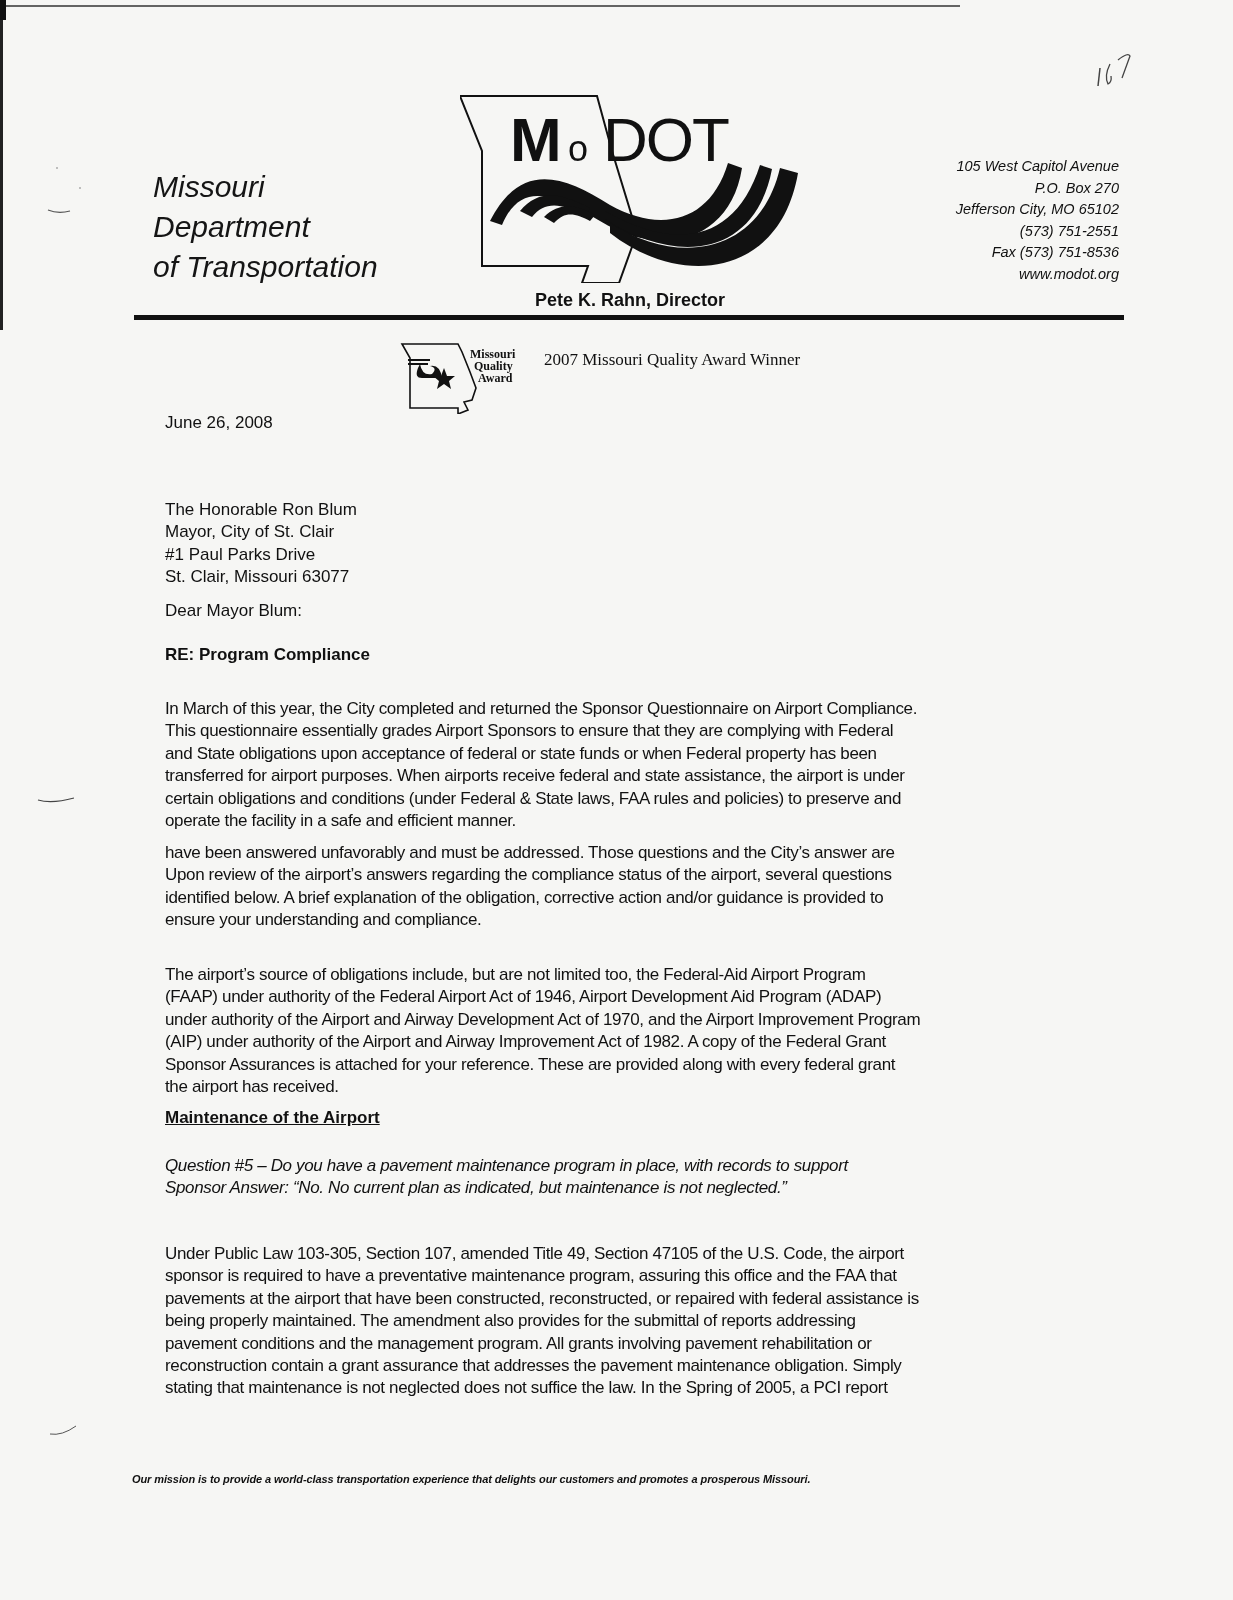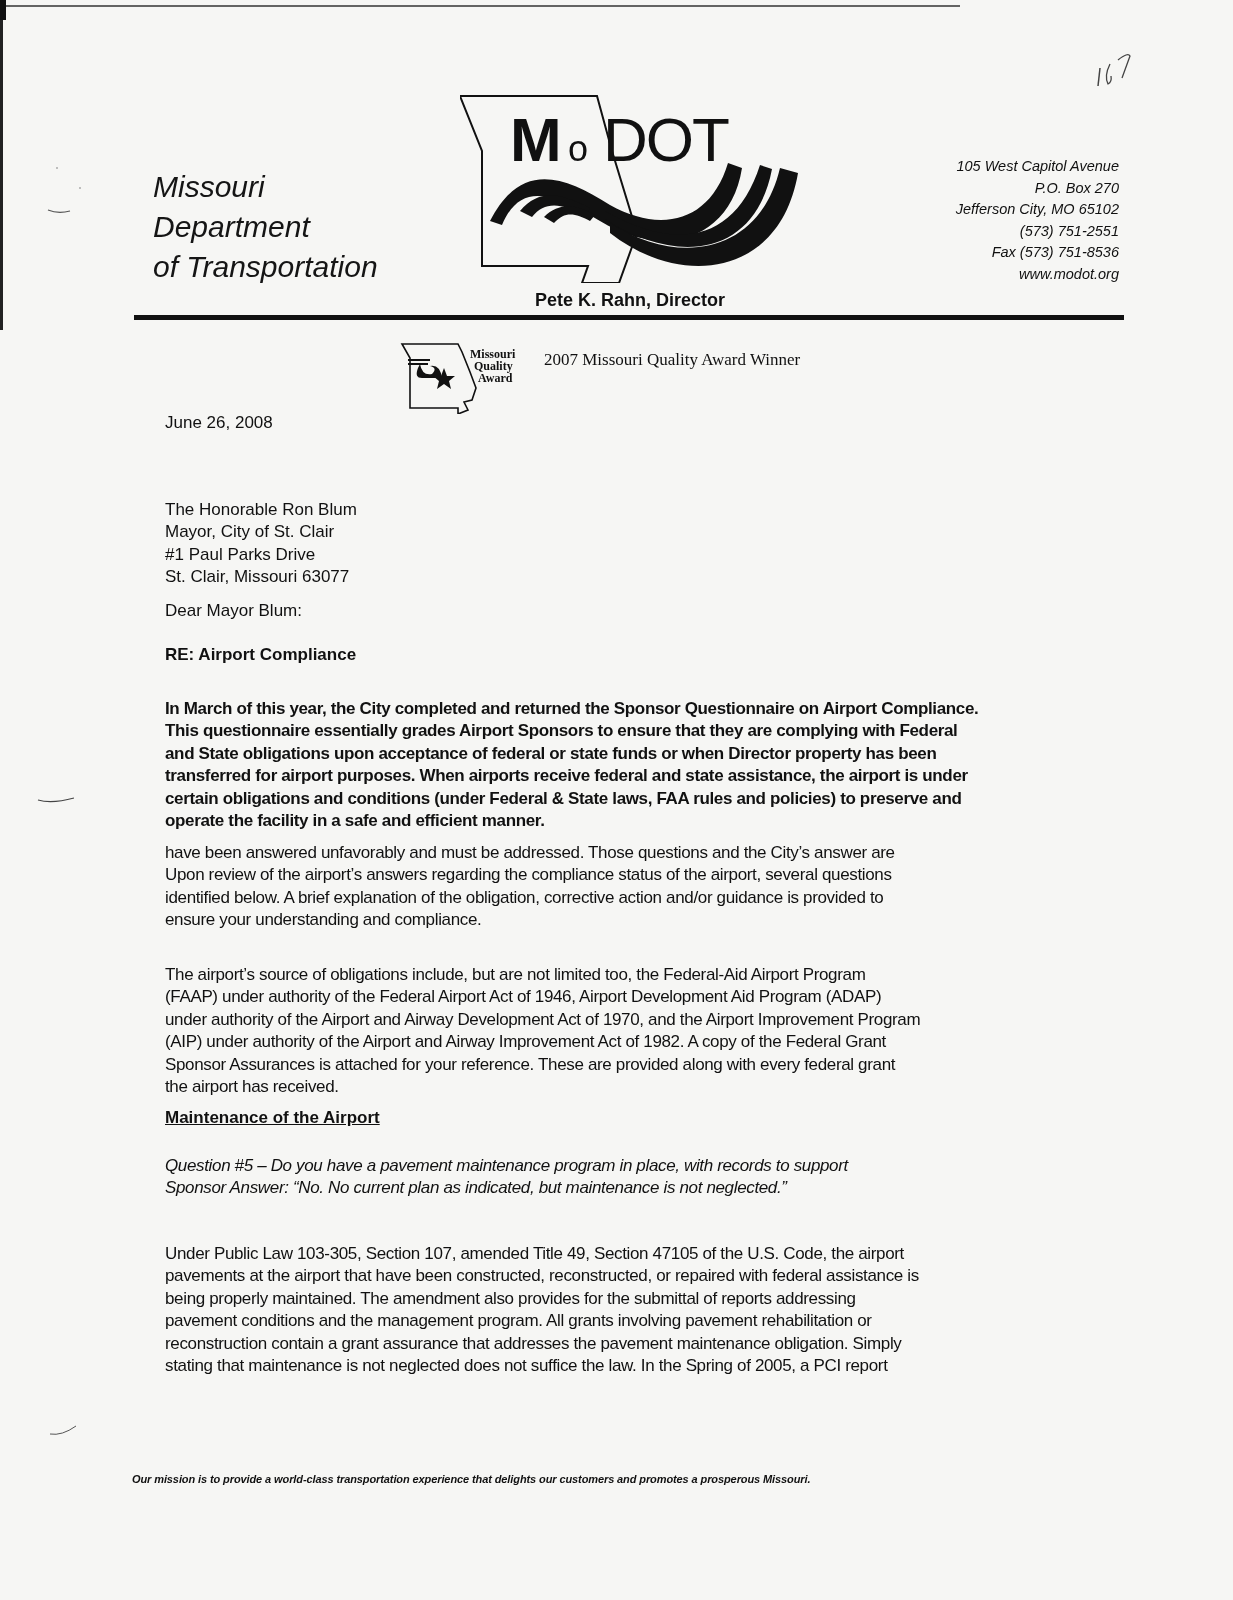--- a/index.html
+++ b/index.html
@@ -28,21 +28,21 @@
 
   .award-logo { left: 400px; top: 338px; width: 118px; height: 76px; }
   .award-text { left: 544px; top: 350px; font-family: "Liberation Serif", serif; font-size: 17px; }
 
   .body-text { left: 165px; font-size: 17px; line-height: 22.4px; width: 920px; }
   .date { top: 412px; }
   .addr { top: 499px; }
   .addr div, .para div { white-space: nowrap; }
   .salutation { top: 600px; }
   .re { top: 644px; font-weight: bold; }
-  .p1 { top: 698px; font-weight: bold; }
+  .p1 { top: 698px; }
   .p2 { top: 842px; }
   .p3 { top: 964px; }
   .heading { top: 1107px; font-weight: bold; text-decoration: underline; }
   .q5 { top: 1155px; font-style: italic; }
   .p4 { top: 1243px; }
 
   .para { letter-spacing: -0.35px; }
 
   .mission { left: 132px; top: 1473px; font-weight: bold; font-style: italic; font-size: 11px; white-space: nowrap; letter-spacing: -0.1px; }
 </style>
@@ -118,26 +118,26 @@
 <div class="abs body-text date">June 26, 2008</div>
 
 <div class="abs body-text addr">
   <div>The Honorable Ron Blum</div>
   <div>Mayor, City of St. Clair</div>
   <div>#1 Paul Parks Drive</div>
   <div>St. Clair, Missouri 63077</div>
 </div>
 
 <div class="abs body-text salutation">Dear Mayor Blum:</div>
-<div class="abs body-text re">RE:  Airport Compliance</div>
+<div class="abs body-text re">RE:  Program Compliance</div>
 
 <div class="abs body-text para p1">
   <div>In March of this year, the City completed and returned the Sponsor Questionnaire on Airport Compliance.</div>
   <div>This questionnaire essentially grades Airport Sponsors to ensure that they are complying with Federal</div>
-  <div>and State obligations upon acceptance of federal or state funds or when Director property has been</div>
+  <div>and State obligations upon acceptance of federal or state funds or when Federal property has been</div>
   <div>transferred for airport purposes.  When airports receive federal and state assistance, the airport is under</div>
   <div>certain obligations and conditions (under Federal &amp; State laws, FAA rules and policies) to preserve and</div>
   <div>operate the facility in a safe and efficient manner.</div>
 </div>
 
 <div class="abs body-text para p2">
   <div>have been answered unfavorably and must be addressed.  Those questions and the City’s answer are</div>
   <div>Upon review of the airport’s answers regarding the compliance status of the airport, several questions</div>
   <div>identified below.  A brief explanation of the obligation, corrective action and/or guidance is provided to</div>
   <div>ensure your understanding and compliance.</div>
@@ -154,20 +154,21 @@
 
 <div class="abs body-text heading">Maintenance of the Airport</div>
 
 <div class="abs body-text para q5">
   <div>Question #5 – Do you have a pavement maintenance program in place, with records to support</div>
   <div>Sponsor Answer:  “No. No current plan as indicated, but maintenance is not neglected.”</div>
 </div>
 
 <div class="abs body-text para p4">
   <div>Under Public Law 103-305, Section 107, amended Title 49, Section 47105 of the U.S. Code, the airport</div>
+  <div>sponsor is required to have a preventative maintenance program, assuring this office and the FAA that</div>
   <div>pavements at the airport that have been constructed, reconstructed, or repaired with federal assistance is</div>
   <div>being properly maintained.   The amendment also provides for the submittal of reports addressing</div>
   <div>pavement conditions and the management program.  All grants involving pavement rehabilitation or</div>
   <div>reconstruction contain a grant assurance that addresses the pavement maintenance obligation.  Simply</div>
   <div>stating that maintenance is not neglected does not suffice the law.  In the Spring of 2005, a PCI report</div>
 </div>
 
 <div class="abs mission">Our mission is to provide a world-class transportation experience that delights our customers and promotes a prosperous Missouri.</div>
 
 </body></html>

